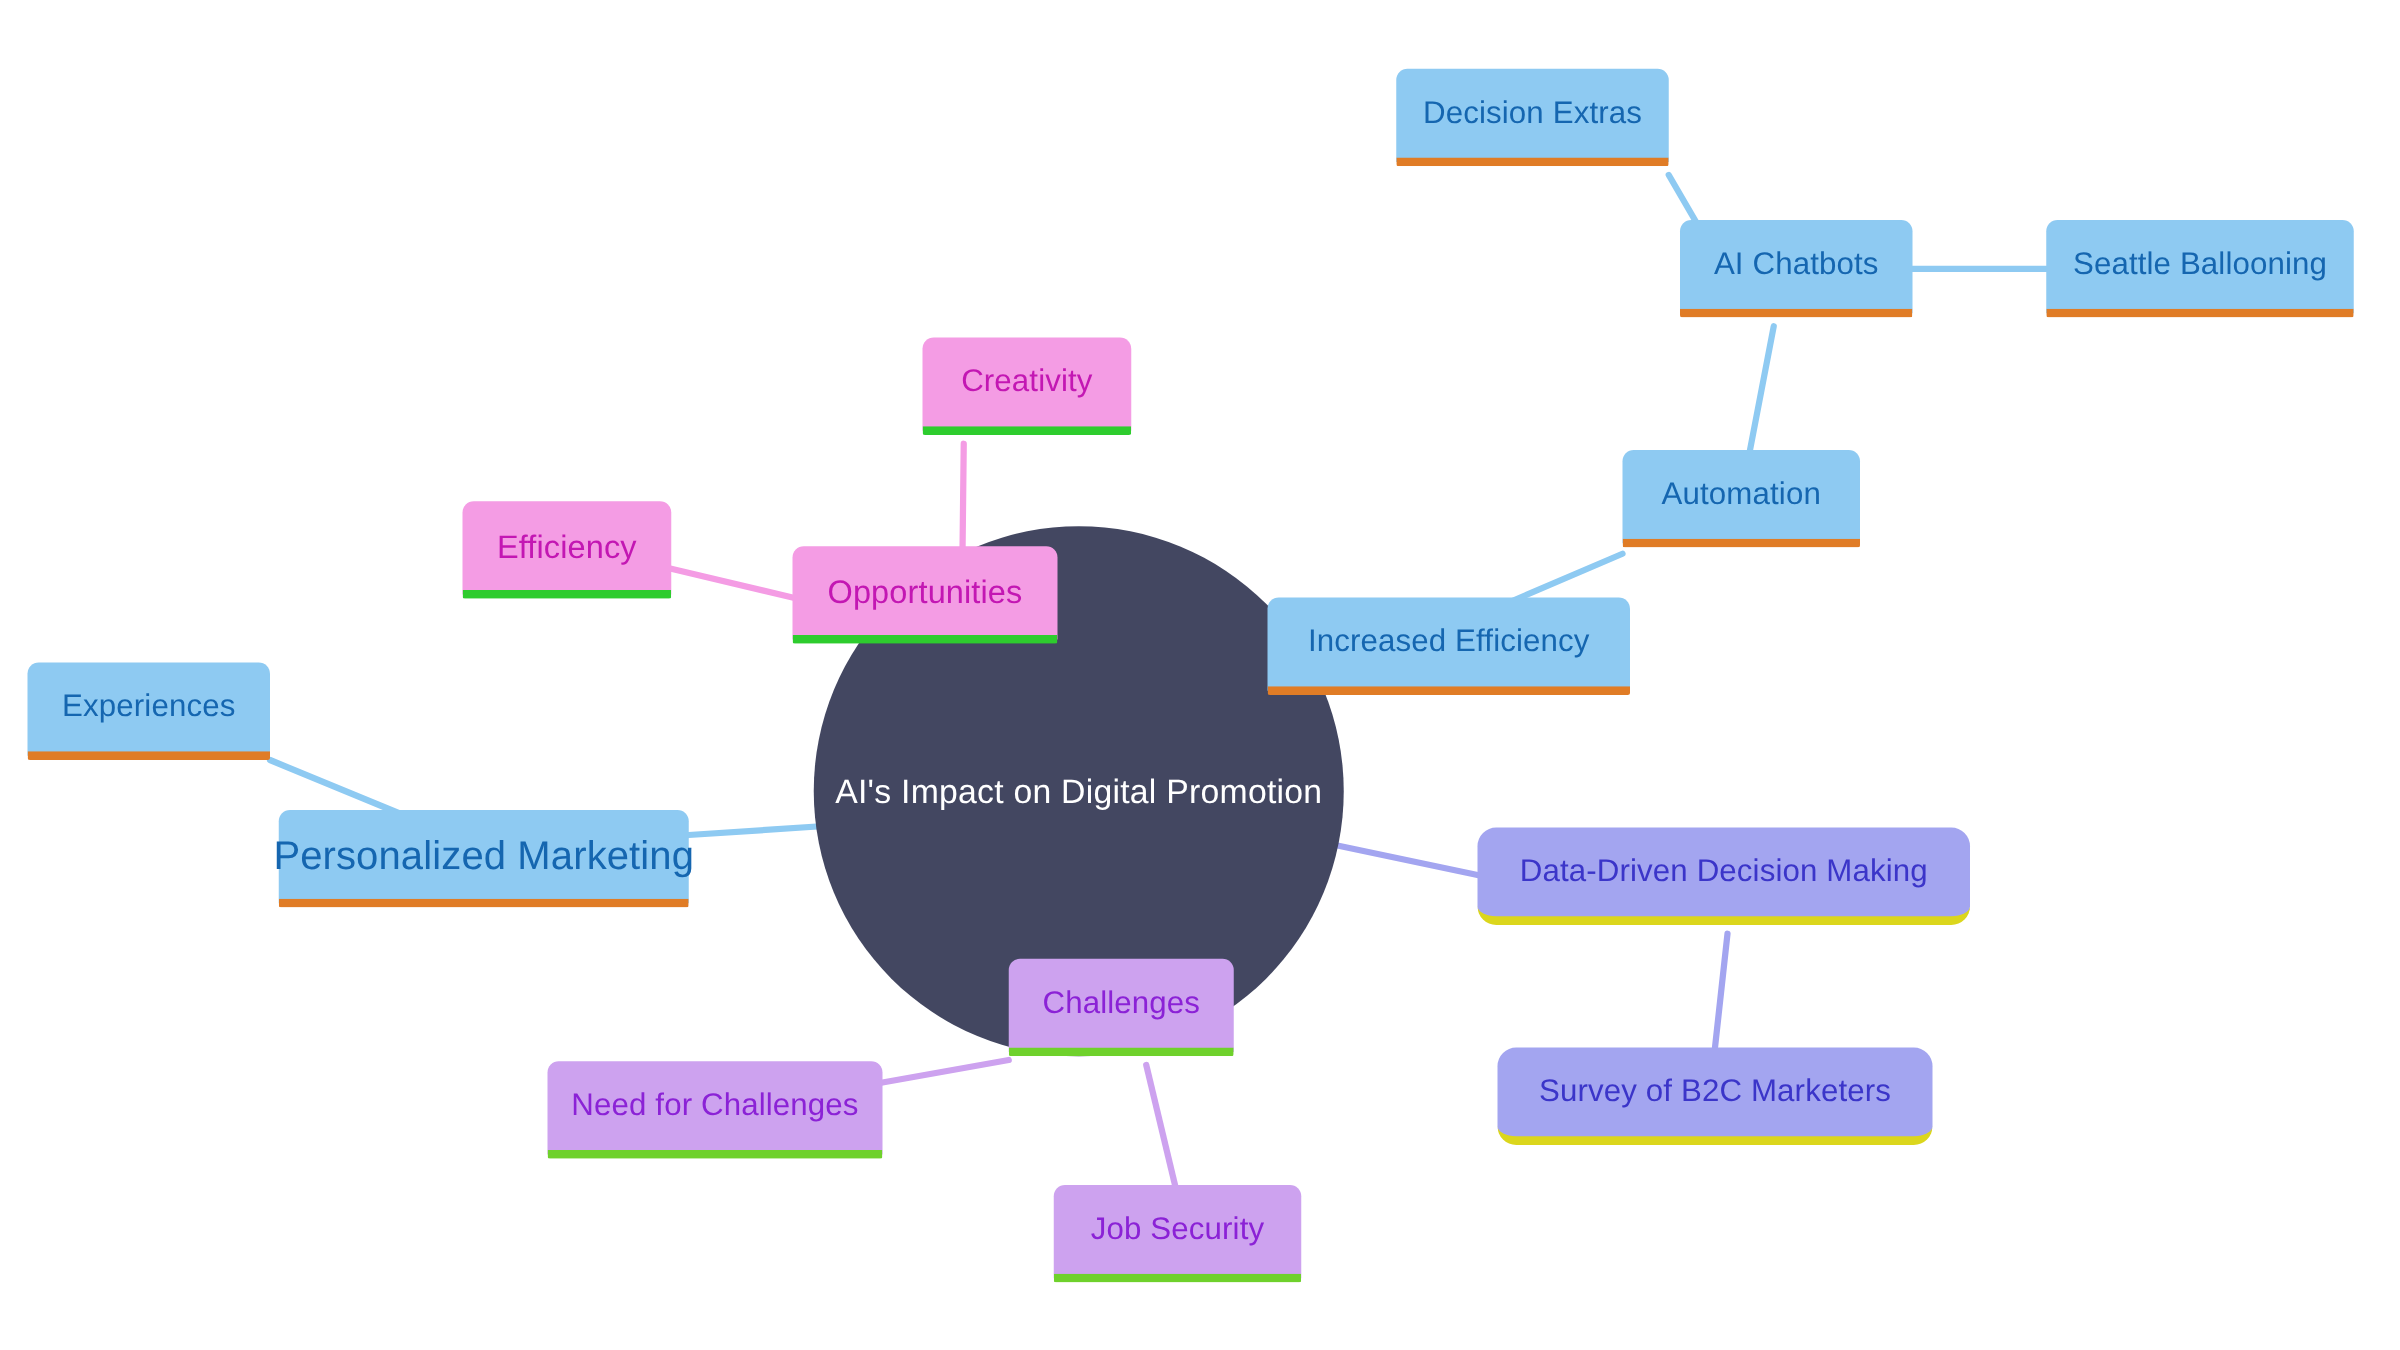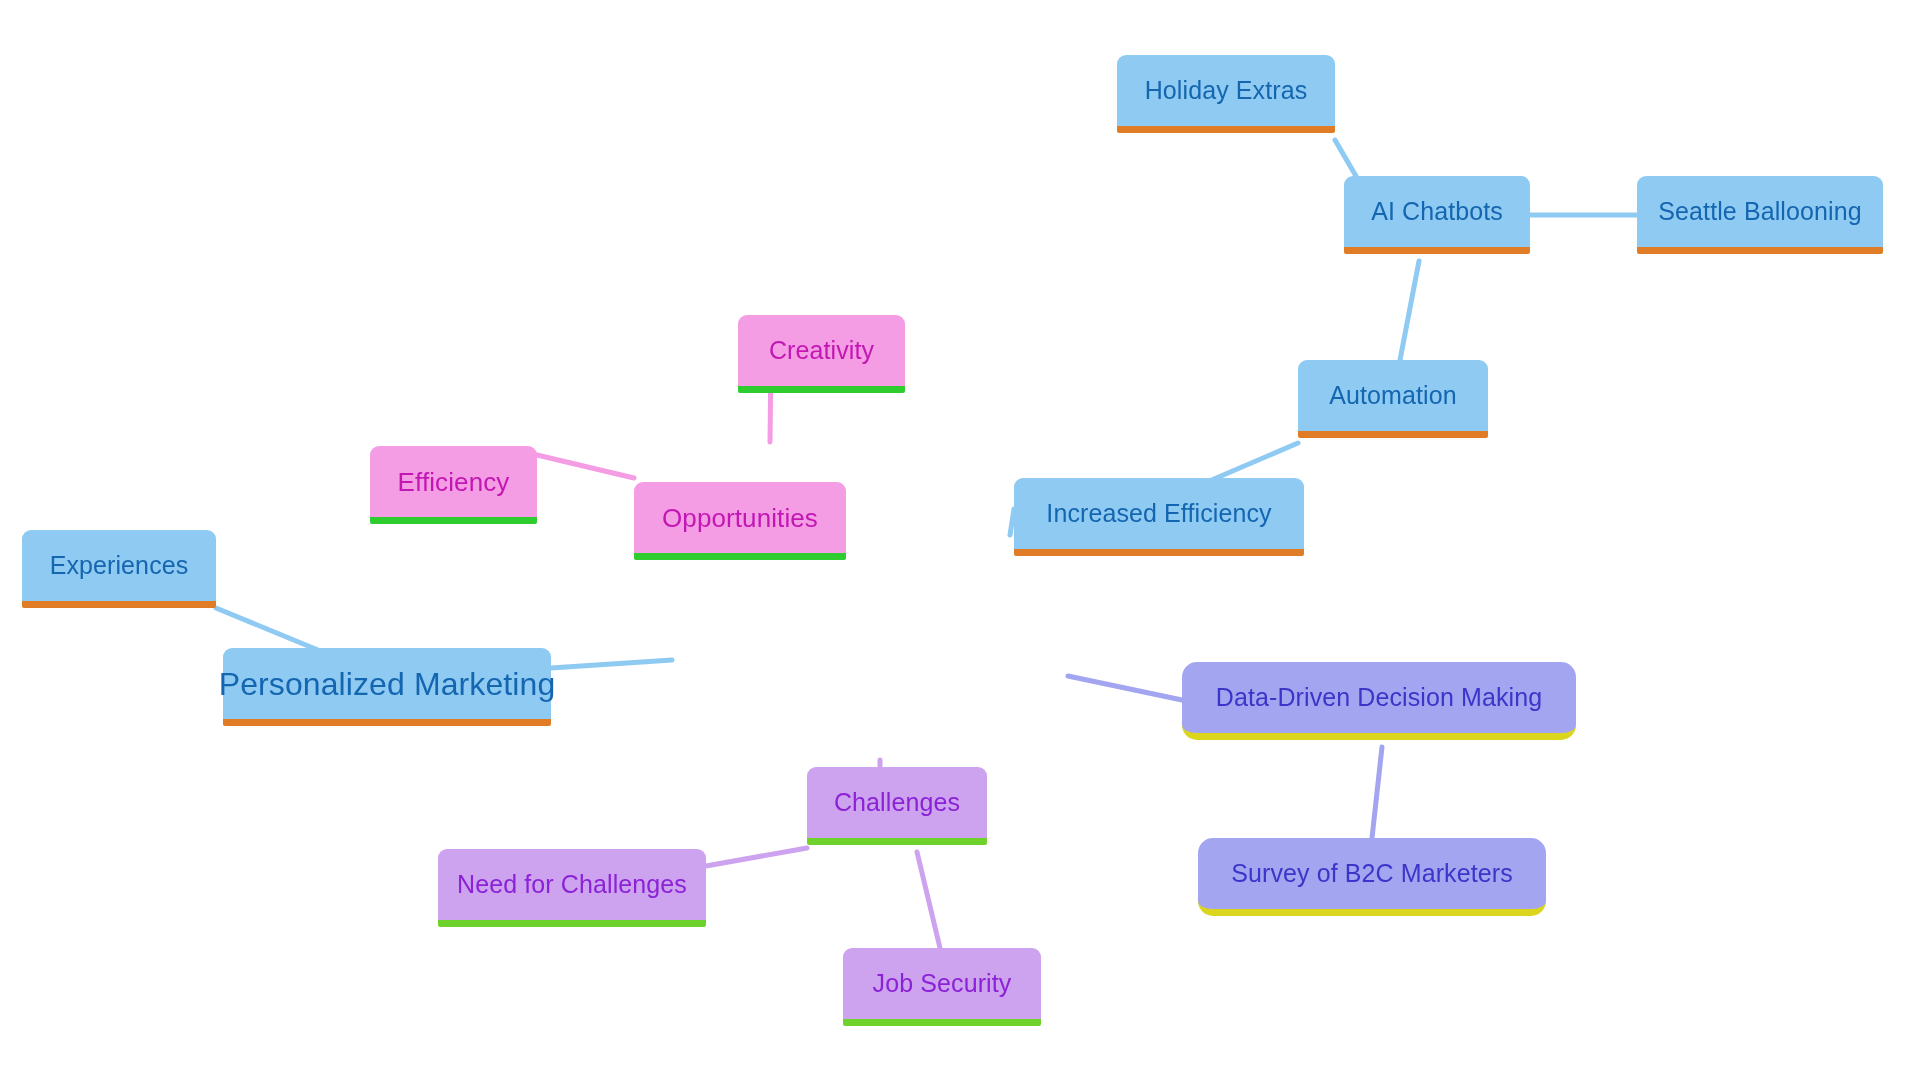--- a/index.html
+++ b/index.html
@@ -56,21 +56,20 @@
   
   .theme-blue {
     background: #8ecaf2;
     color: #1566b0;
     border-bottom: 7px solid #e07c26;
   }
   .theme-pink {
     background: #f49ce4;
     color: #c317b3;
     border-bottom: 7px solid #2ecc2e;
-    margin-top: 45px;
   }
   .theme-violet {
     background: #cda2ef;
     color: #8b22d6;
     border-bottom: 7px solid #6fd12c;
   }
   .theme-periwinkle {
     background: #a3a5f0;
     color: #3b35c9;
     border-bottom: 7px solid #dbd61d;
@@ -93,24 +92,27 @@
       <line x1="771" y1="355" x2="770" y2="442" stroke="#f49ce4" stroke-width="5" stroke-linecap="round"></line>
       <line x1="537" y1="455" x2="634" y2="478" stroke="#f49ce4" stroke-width="5" stroke-linecap="round"></line>
       <line x1="780" y1="522" x2="800" y2="545" stroke="#f49ce4" stroke-width="5" stroke-linecap="round"></line>
       <line x1="1068" y1="676" x2="1182" y2="700" stroke="#a3a5f0" stroke-width="5" stroke-linecap="round"></line>
       <line x1="1382" y1="747" x2="1372" y2="838" stroke="#a3a5f0" stroke-width="5" stroke-linecap="round"></line>
       <line x1="880" y1="767" x2="880" y2="760" stroke="#cda2ef" stroke-width="5" stroke-linecap="round"></line>
       <line x1="807" y1="848" x2="706" y2="866" stroke="#cda2ef" stroke-width="5" stroke-linecap="round"></line>
       <line x1="917" y1="852" x2="940" y2="948" stroke="#cda2ef" stroke-width="5" stroke-linecap="round"></line>
     </svg>
 
+  <div class="root-node" style="left: 651px; top: 421px; width: 424px; height: 424px; background: rgb(67, 71, 97);">
+    <span class="root-label" style="color: rgb(255, 255, 255);">AI's Impact on Digital Promotion</span>
+  </div>
 
   <div id="node-layer">
       <div class="node theme-blue" style="left: 1117px; top: 55px; width: 218px; height: 78px;">
-        <span class="node-label" style="font-size: 25px;">Holiday Extras</span>
+        <span class="node-label" style="font-size: 25px;">Decision Extras</span>
       </div>
       <div class="node theme-blue" style="left: 1344px; top: 176px; width: 186px; height: 78px;">
         <span class="node-label" style="font-size: 25px;">AI Chatbots</span>
       </div>
       <div class="node theme-blue" style="left: 1637px; top: 176px; width: 246px; height: 78px;">
         <span class="node-label" style="font-size: 25px;">Seattle Ballooning</span>
       </div>
       <div class="node theme-blue" style="left: 1298px; top: 360px; width: 190px; height: 78px;">
         <span class="node-label" style="font-size: 25px;">Automation</span>
       </div>

